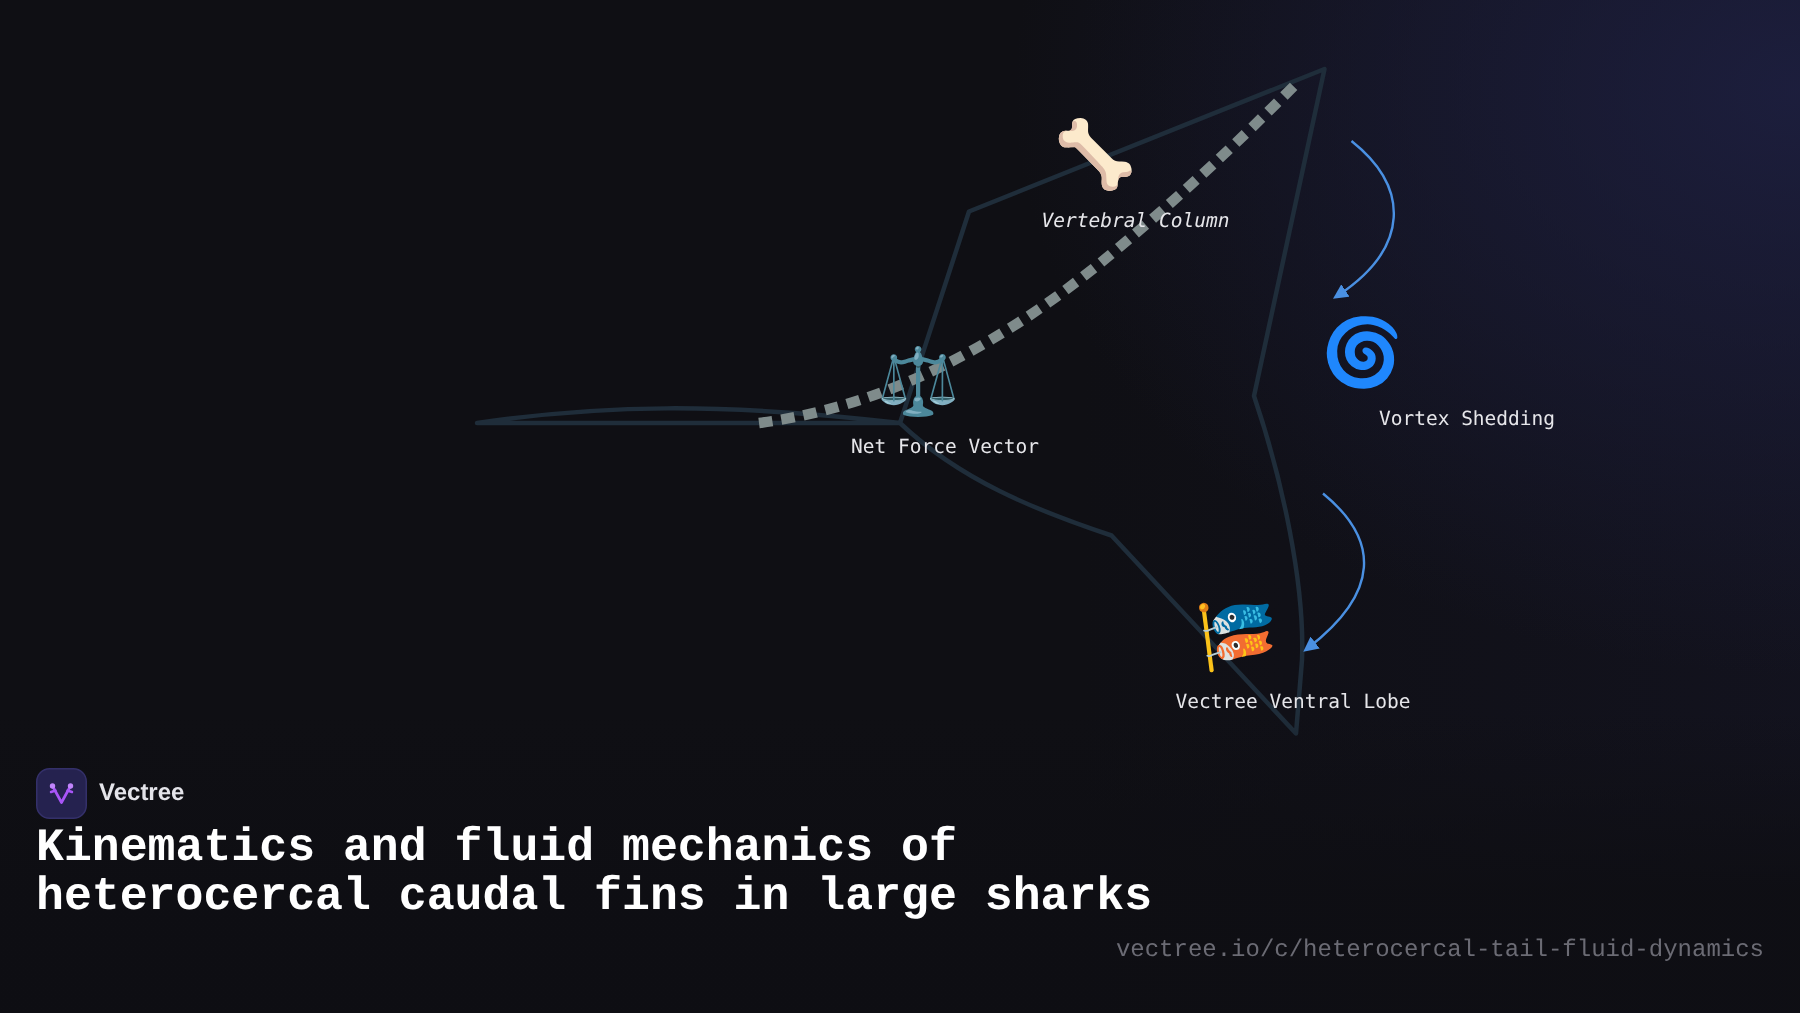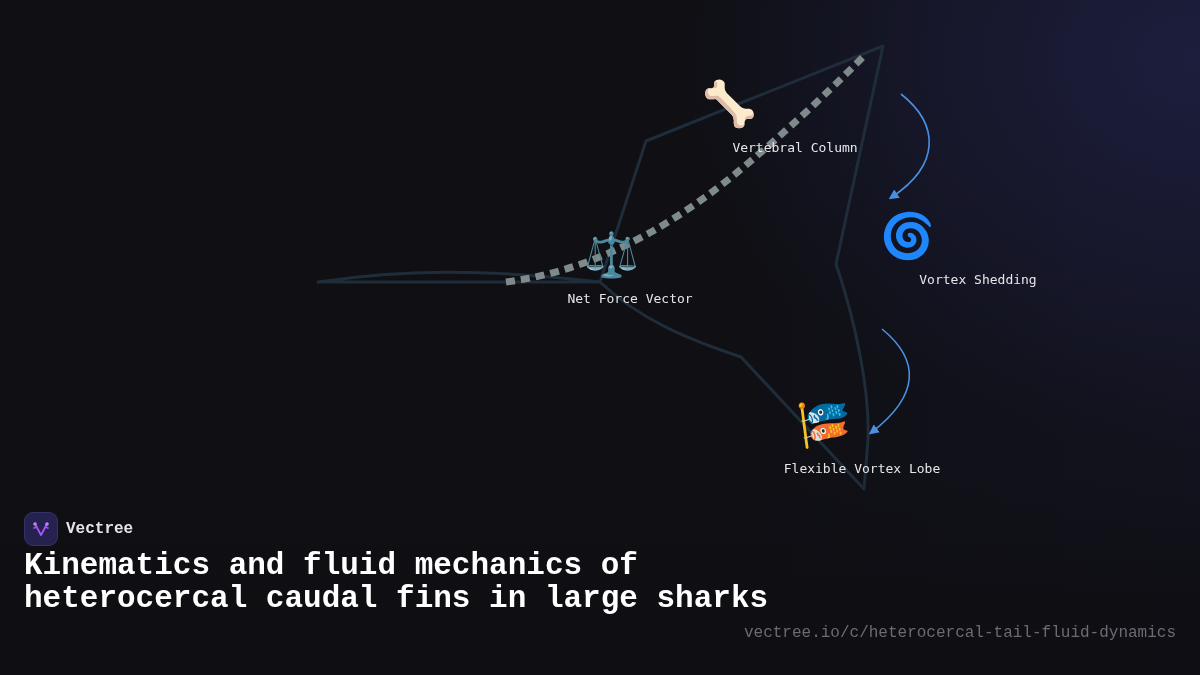--- a/index.html
+++ b/index.html
@@ -23,21 +23,21 @@
   .node .emoji { font-size:44px; line-height:50px; display:block; }
   .node .label {
     font-family:"DejaVu Sans Mono","Liberation Mono",monospace;
     font-size:13px; color:#e6e6ea; white-space:nowrap; display:block; margin-top:4px;
   }
   .brand { position:absolute; left:24px; top:512px; display:flex; align-items:center; gap:8px; }
   .brand-logo {
     width:34px; height:34px; border-radius:9px; background:#25224f;
     border:1px solid #34306a; box-sizing:border-box; display:flex; align-items:center; justify-content:center;
   }
-  .brand-name { font-family:Liberation Mono, monospace; font-weight:bold; font-size:16px; color:#e4e4ea; }
+  .brand-name { font-family:Liberation Sans, sans-serif; font-weight:bold; font-size:16px; color:#e4e4ea; }
   .title {
     position:absolute; left:24px; top:550px; width:760px; margin:0;
     font-family:"Liberation Mono","DejaVu Sans Mono",monospace;
     font-weight:bold; font-size:31px; line-height:32.5px; color:#ffffff; letter-spacing:0;
   }
   .url {
     position:absolute; right:24px; top:624px;
     font-family:Liberation Mono, monospace; font-size:16px; color:#6b6b74;
   }
 </style>
@@ -57,21 +57,21 @@
 
   <path d="M506,282 C600,270 680,220 740,170 C800,120 840,80 865,55" fill="none" stroke="#7f8b8b" stroke-width="7" stroke-dasharray="9,6"></path>
 
   <path d="M901,94 C940,125 940,165 892,197" fill="none" stroke="#4a90e2" stroke-width="1.6" marker-end="url(#arrowhead)"></path>
   <path d="M882,329 C920,360 920,395 872,432" fill="none" stroke="#4a90e2" stroke-width="1.6" marker-end="url(#arrowhead)"></path>
 </svg>
 
 <div class="node" style="left:730px; top:82px;">
   <span class="emoji">🦴</span>
 </div>
-<div class="node" style="left:795px; top:136px;">
+<div class="node" style="left:757px; top:136px;font-style:italic;">
   <span class="label">Vertebral Column</span>
 </div>
 
 <div class="node" style="left:908px; top:214px;">
   <span class="emoji">🌀</span>
 </div>
 <div class="node" style="left:932px; top:268px;margin-left:46px;">
   <span class="label">Vortex Shedding</span>
 </div>
 
@@ -79,21 +79,21 @@
   <span class="emoji">⚖️</span>
 </div>
 <div class="node" style="left:630px; top:287px;">
   <span class="label">Net Force Vector</span>
 </div>
 
 <div class="node" style="left:824px; top:403px;">
   <span class="emoji">🎏</span>
 </div>
 <div class="node" style="left:862px; top:457px;">
-  <span class="label">Flexible Vortex Lobe</span>
+  <span class="label">Vectree Ventral Lobe</span>
 </div>
 
 <div class="bottom-fade"></div>
 
 <div class="brand">
   <div class="brand-logo">
     <svg width="20" height="18" viewBox="0 0 20 18">
       <path d="M4,4 L10,15 L16,4" fill="none" stroke="#a855f7" stroke-width="1.8" stroke-linecap="round" stroke-linejoin="round"></path>
       <path d="M6,7 L3,8 M14,7 L17,8" stroke="#a855f7" stroke-width="1.6" stroke-linecap="round"></path>
       <circle cx="4" cy="4" r="1.8" fill="#c084fc"></circle>

